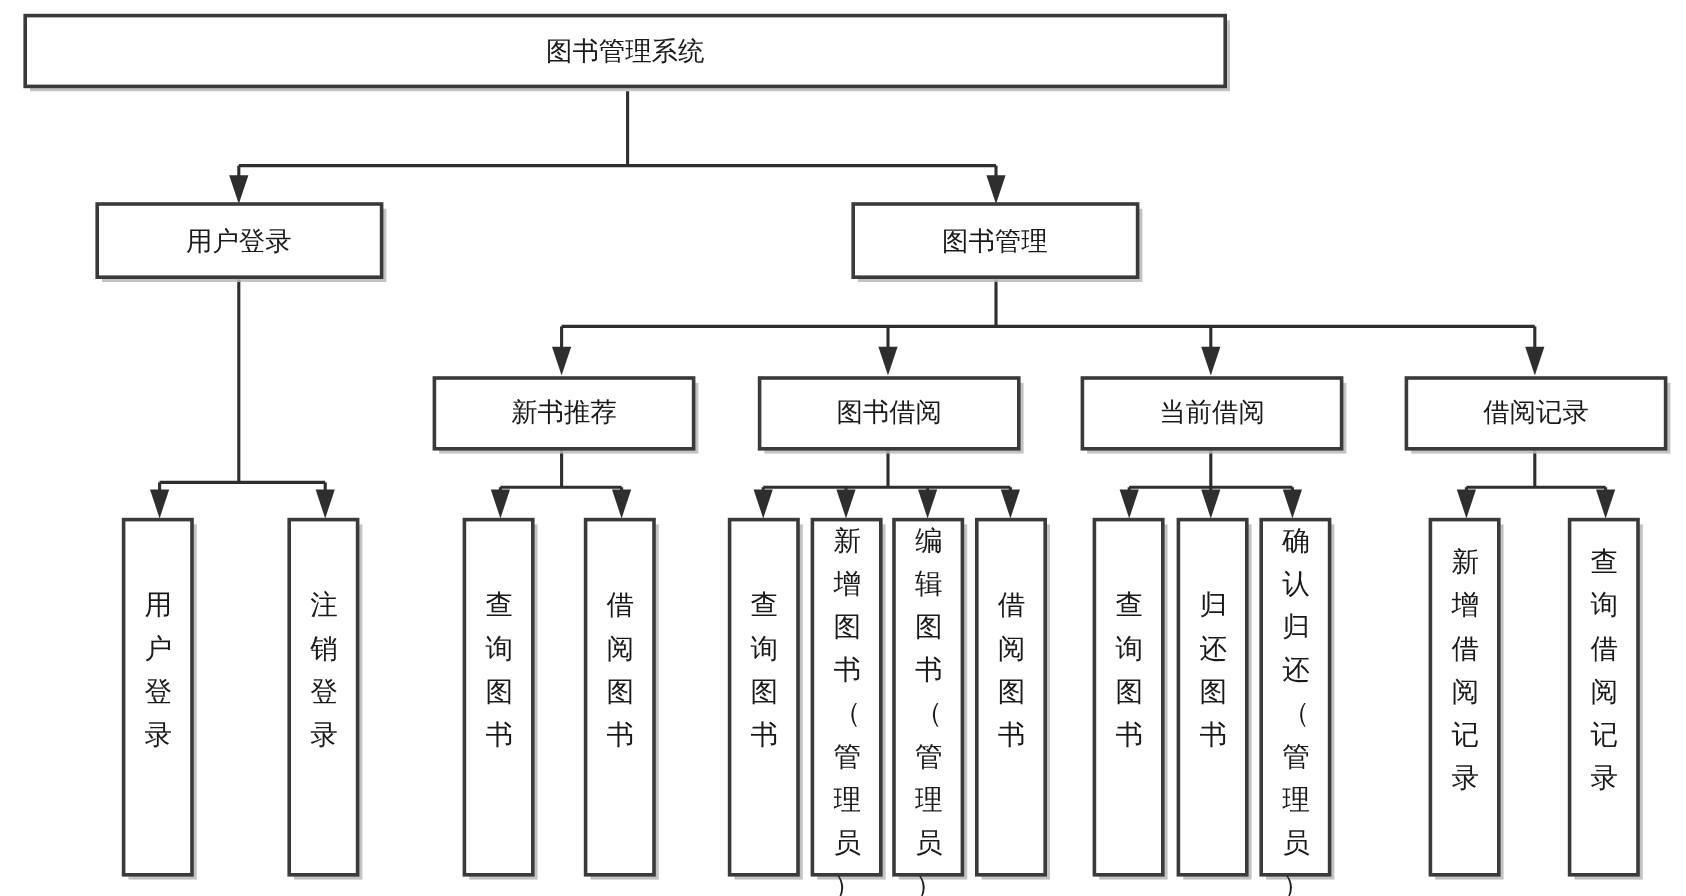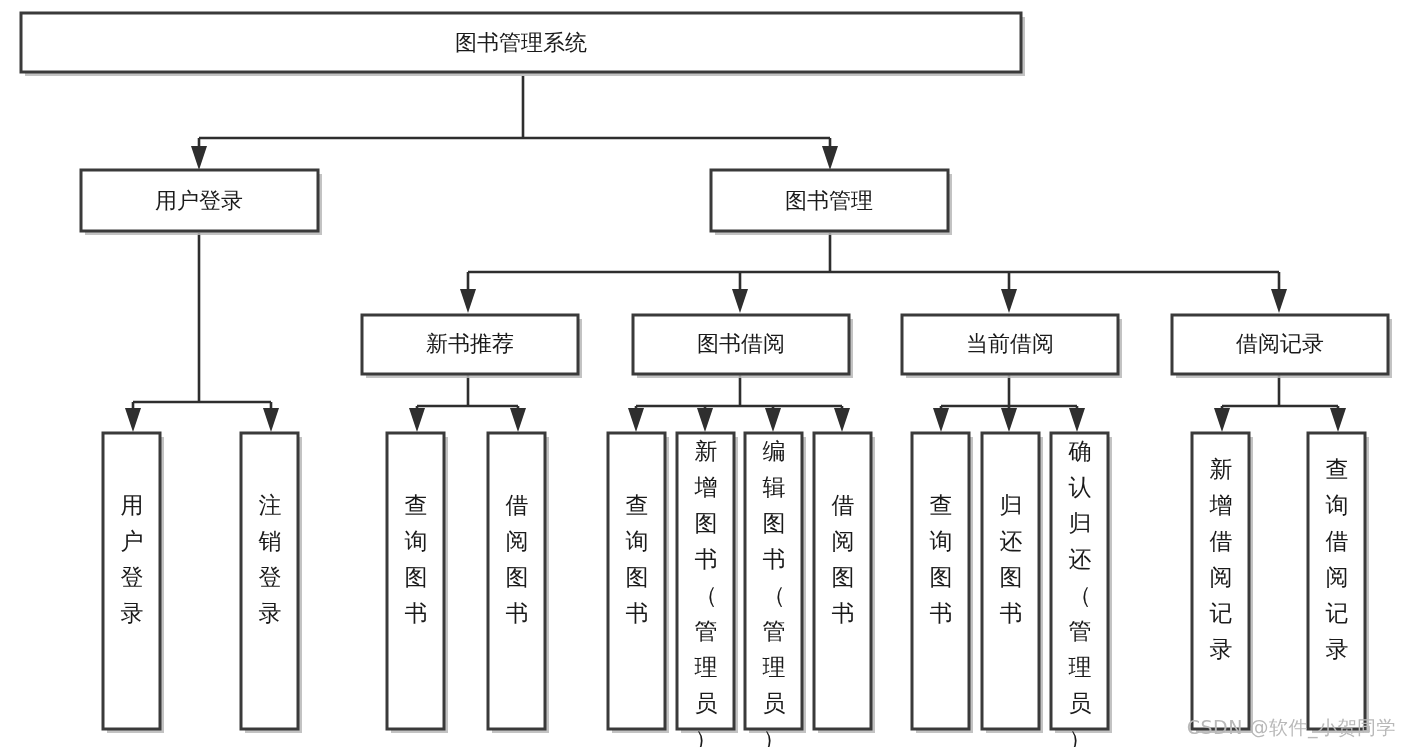--- a/index.html
+++ b/index.html
@@ -258,14 +258,13 @@
     </g>
 
     <g>
       <rect class="node-rect-shadow" x="1312" y="437" width="57" height="296"></rect>
       <rect class="node-rect" x="1308" y="433" width="57" height="296"></rect>
       <text class="node-label-v" x="1337" y="470"><tspan x="1337" y="470">查</tspan><tspan x="1337" y="506">询</tspan><tspan x="1337" y="542">借</tspan><tspan x="1337" y="578">阅</tspan><tspan x="1337" y="614">记</tspan><tspan x="1337" y="650">录</tspan></text>
     </g>
 
   </svg>
 
-  <div class="watermark">CSDN @软件_小贺同学</div>
 </div>
 
 </body></html>

